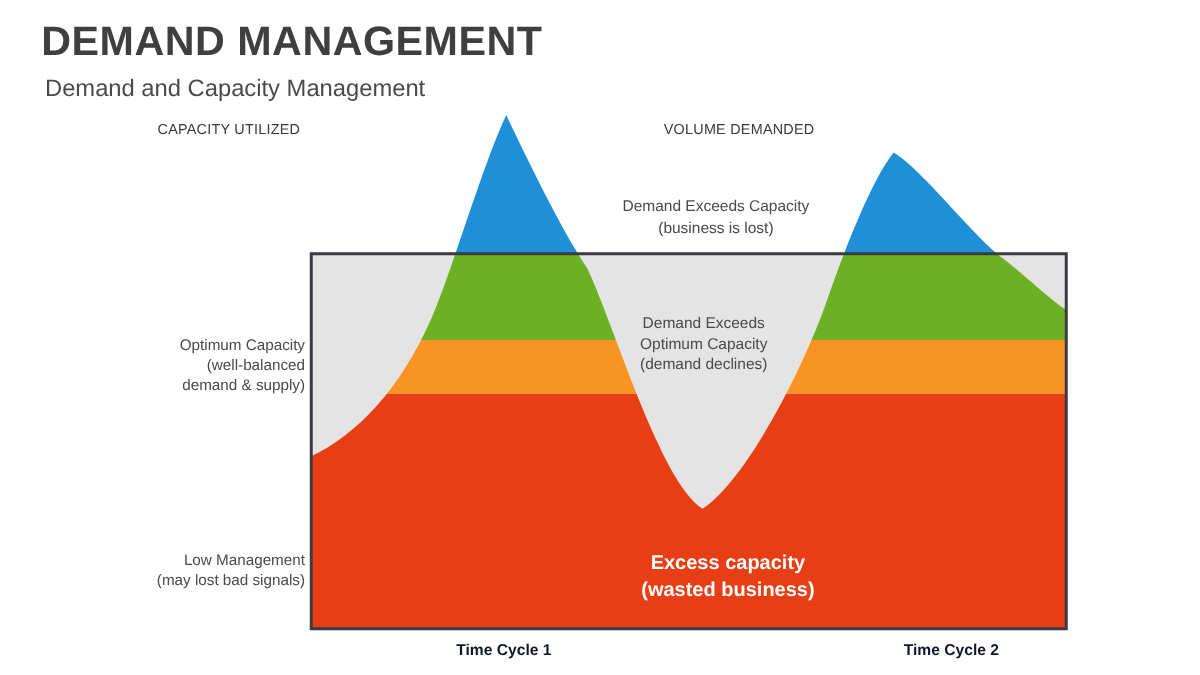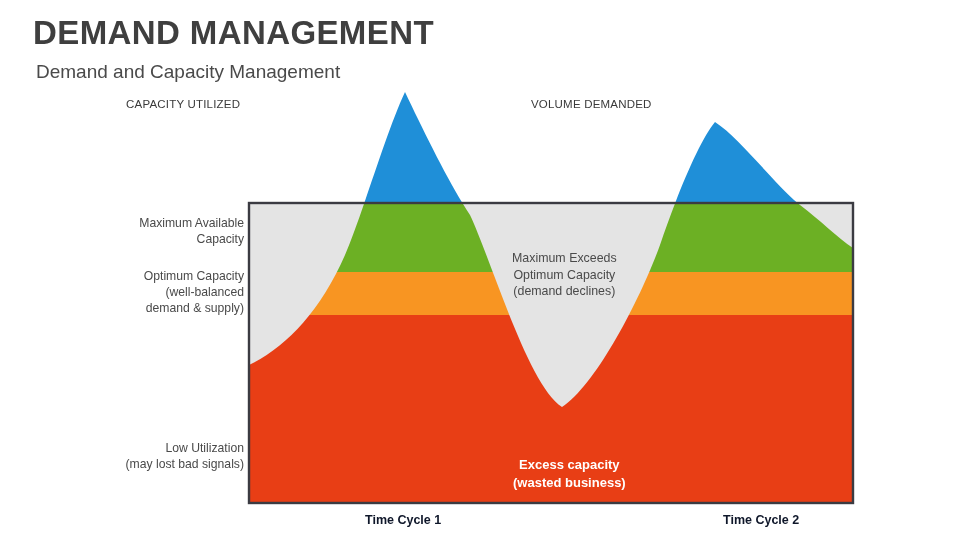--- a/index.html
+++ b/index.html
@@ -45,21 +45,21 @@
   .x2{left:723px;}
 
   .note{
     position:absolute;font-size:12.4px;color:#4a4a4a;
     text-align:center;line-height:1.35;white-space:nowrap;
   }
   .note-exceed-cap{left:498px;top:157px;}
   .note-exceed-opt{left:512px;top:250px;}
   .note-excess{
     left:513px;top:440px;color:#ffffff;font-weight:bold;
-    font-size:13px;line-height:1.4;margin-top:16px;
+    font-size:16px;line-height:1.4;
   }
 
   .figure{position:absolute;left:0;top:0;width:960px;height:540px;}
   svg{display:block;}
 </style>
 </head>
 <body>
 
 <div class="slide">
 
@@ -118,39 +118,39 @@
                  C 678,192 700,140 715,122
                  C 740,138 775,185 800,205
                  C 820,220 838,238 853,248
                  L 853,203 L 249,203 Z" fill="#1f8fd8"></path>
       </g>
 
       <rect x="249" y="203" width="604" height="300" fill="none" stroke="#3b3b42" stroke-width="2.4"></rect>
     </svg>
   </div>
 
-  <div class="axis-label lbl-max">
-    <div>Maximum Available</div>
-    <div>Capacity</div>
-  </div>
 
   <div class="axis-label lbl-opt">
     <div>Optimum Capacity</div>
     <div>(well-balanced</div>
     <div>demand &amp; supply)</div>
   </div>
 
   <div class="axis-label lbl-low">
-    <div>Low Utilization</div>
+    <div>Low Management</div>
     <div>(may lost bad signals)</div>
   </div>
 
+  <div class="note note-exceed-cap">
+    <div>Demand Exceeds Capacity</div>
+    <div>(business is lost)</div>
+  </div>
 
   <div class="note note-exceed-opt">
-    <div>Maximum Exceeds</div>
+    <div>Demand Exceeds</div>
     <div>Optimum Capacity</div>
     <div>(demand declines)</div>
   </div>
 
   <div class="note note-excess">
     <div>Excess capacity</div>
     <div>(wasted business)</div>
   </div>
 
   <div class="x-label x1">Time Cycle 1</div>

